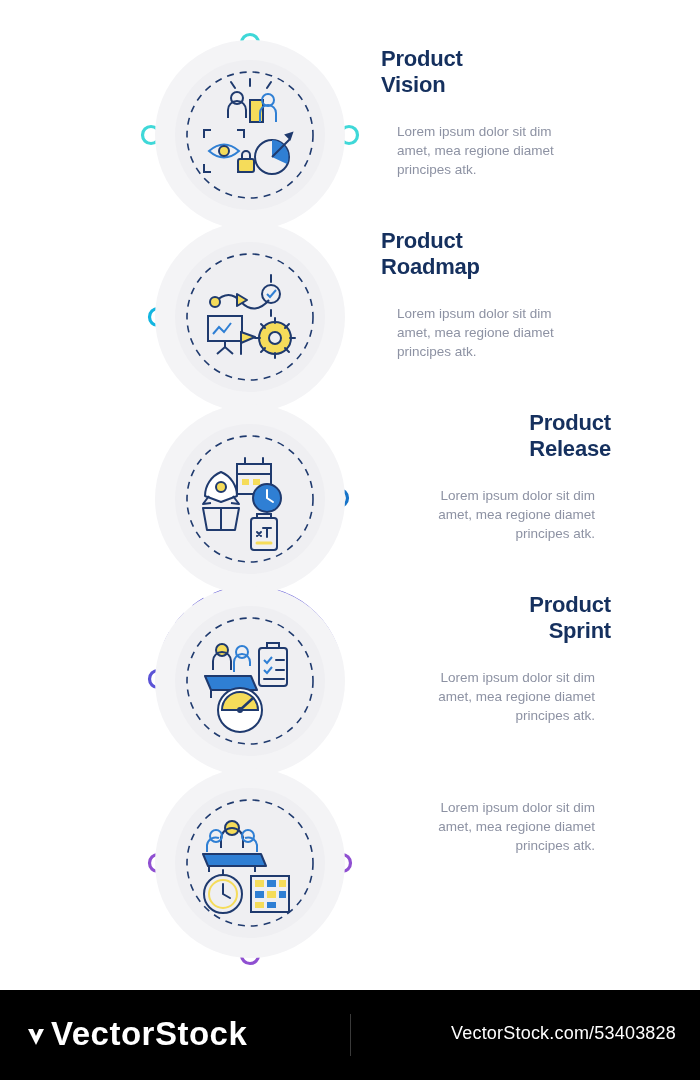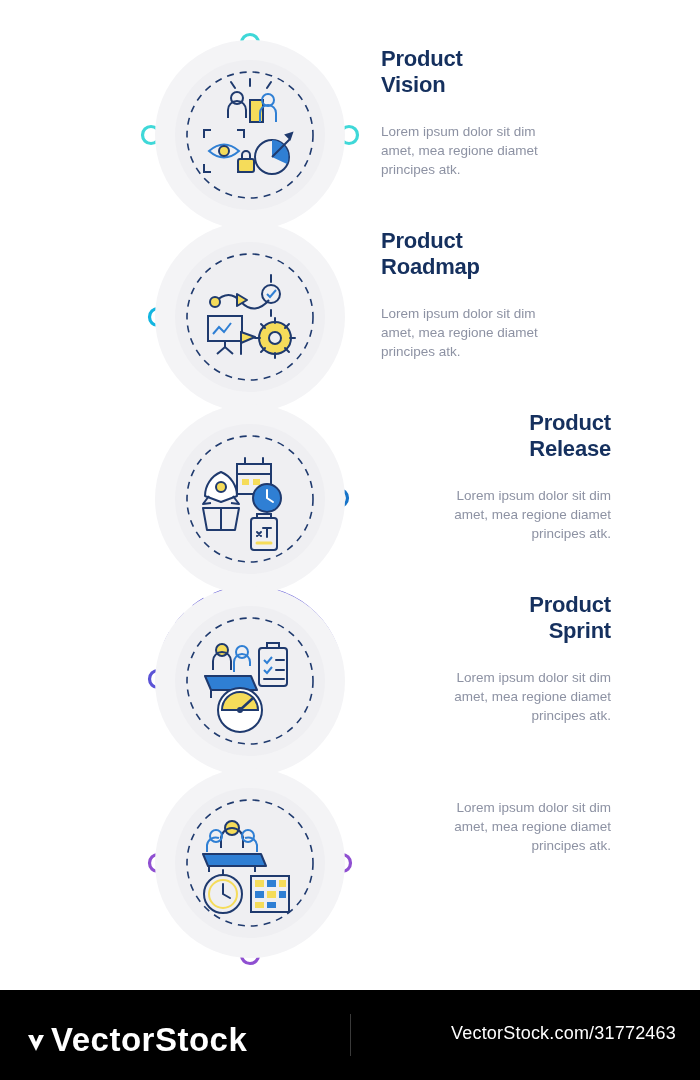--- a/index.html
+++ b/index.html
@@ -58,21 +58,21 @@
   .step-title {
     font-size: 22px;
     font-weight: bold;
     color: #15305e;
     line-height: 26px;
     letter-spacing: -0.2px;
     margin: 0;
     white-space: pre-line;
   }
   .step-desc {
-    margin: 0;
+    margin: 16px;
     font-size: 13.5px;
     line-height: 19px;
     color: #8d92a3;
     white-space: pre-line;
   }
   .align-right {
     text-align: right;
   }
   .align-left {
     text-align: left;
@@ -81,21 +81,21 @@
     position: absolute;
     left: 0;
     top: 990px;
     width: 700px;
     height: 90px;
     background: #000000;
   }
   .footer-logo {
     position: absolute;
     left: 26px;
-    top: 31px;
+    top: 25px;
     font-size: 33px;
     font-weight: bold;
     color: #ffffff;
     letter-spacing: 0.5px;
   }
   .footer-logo .mark {
     display: inline-block;
     width: 20px;
     height: 20px;
     margin-right: 5px;
@@ -338,16 +338,16 @@
 
   <div class="footer">
     <div class="footer-logo">
       <span class="mark">
         <svg width="20" height="20" viewBox="0 0 20 20">
             <path d="M2 2 L10 18 L18 2 L13 2 L10 9 L7 2 Z" fill="#ffffff"></path>
           </svg>
       </span><span>VectorStock</span>
     </div>
     <div class="footer-divider"></div>
-    <div class="footer-right">VectorStock.com/31772463</div>
+    <div class="footer-right">VectorStock.com/53403828</div>
   </div>
 
 </div>
 
 </body></html>

